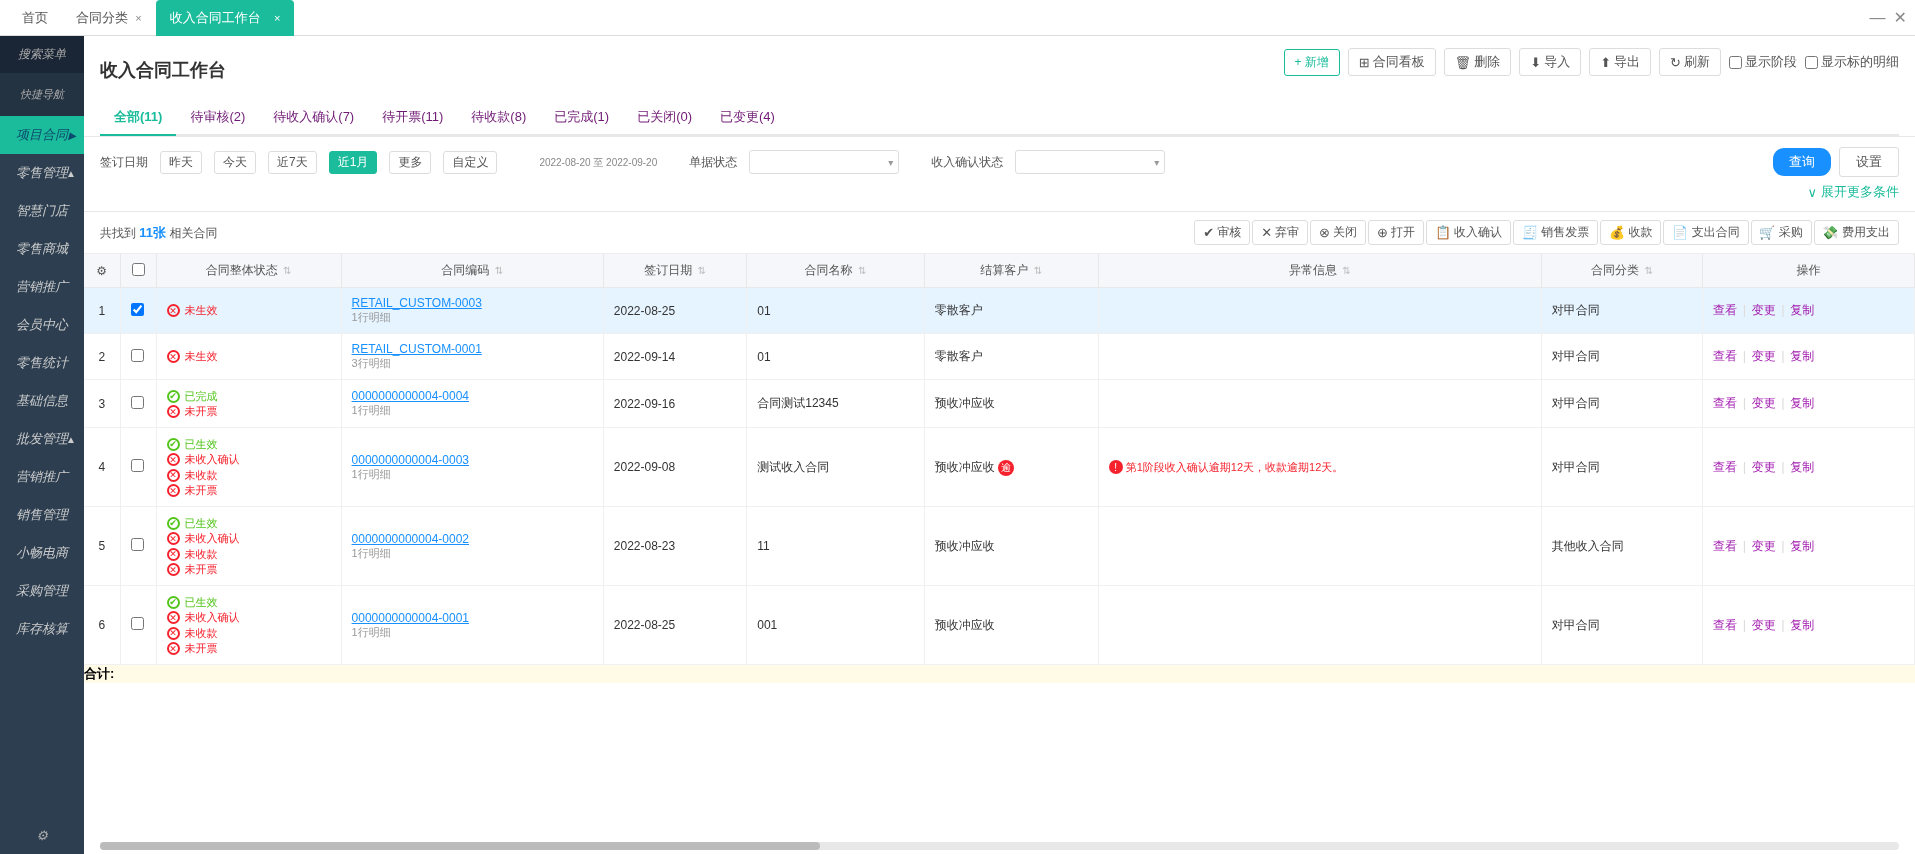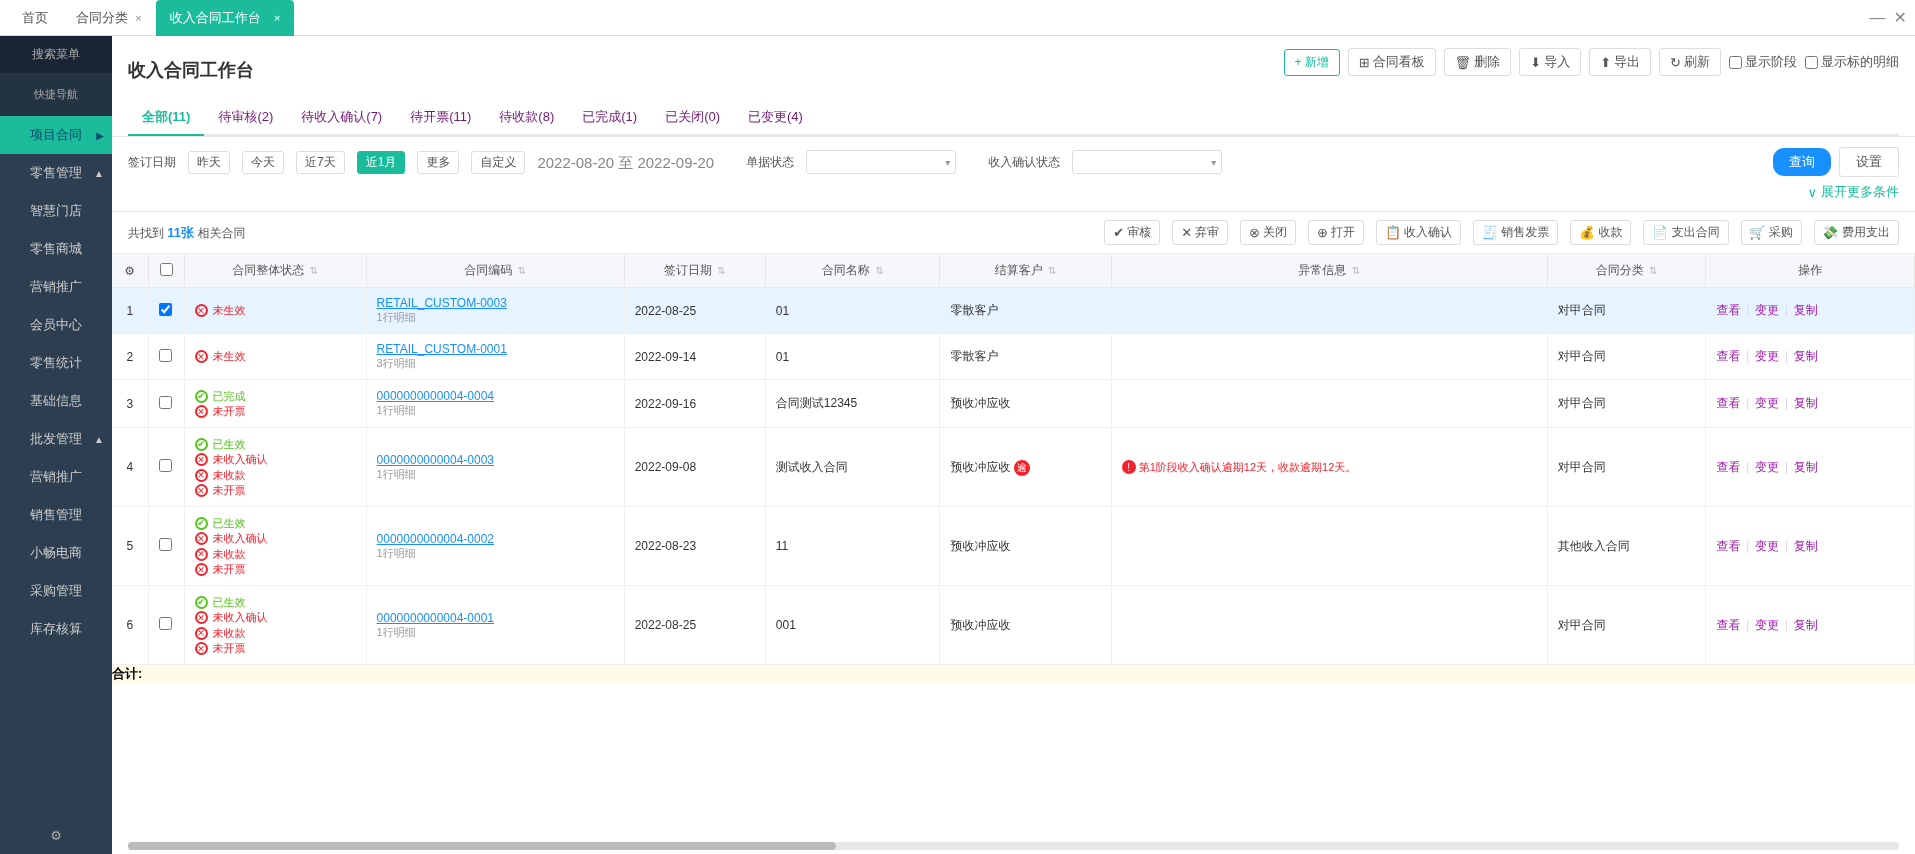--- a/index.html
+++ b/index.html
@@ -8,21 +8,21 @@
     
     .top-tabbar { background: #fff; border-bottom: 1px solid #ddd; display: flex; align-items: center; height: 36px; padding: 0 8px; }
     .top-tab { padding: 0 14px; height: 36px; line-height: 36px; cursor: pointer; color: #555; font-size: 13px; }
     .top-tab.active { color: #fff; background: #1bbc9b; border-radius: 4px 4px 0 0; }
     .top-tab .close-x { margin-left: 6px; color: #fff; font-size: 11px; }
     .win-controls { margin-left: auto; display: flex; gap: 8px; align-items: center; }
     .win-btn { cursor: pointer; font-size: 16px; color: #888; }
 
     
     .layout { display: flex; flex: 1; overflow: hidden; }
-    .sidebar { width: 112px; background: #2c3e50; display: flex; flex-direction: column; overflow-y: auto; }
+    .sidebar { width: 84px; background: #2c3e50; display: flex; flex-direction: column; overflow-y: auto; font-style: italic; }
     .sidebar-search { background: #1a2535; padding: 10px 8px; color: #aaa; font-size: 12px; text-align: center; cursor: pointer; }
     .sidebar-nav { background: #243342; padding: 8px 0; }
     .sidebar-item { padding: 10px 0; text-align: center; color: #ccc; cursor: pointer; font-size: 12px; position: relative; }
     .sidebar-item.active { background: #1bbc9b; color: #0c4a6e; }
     .sidebar-item-arrow { font-size: 10px; position: absolute; right: 8px; top: 50%; transform: translateY(-50%); }
     .sidebar-bottom { margin-top: auto; padding: 10px 0; text-align: center; color: #aaa; cursor: pointer; font-size: 16px; }
 
     
     .main { flex: 1; display: flex; flex-direction: column; overflow: hidden; }
     .page-header { background: #fff; padding: 12px 16px 0 16px; border-bottom: 1px solid #e8e8e8; }
@@ -36,31 +36,31 @@
     .content-tabs { display: flex; border-bottom: 2px solid #e8e8e8; gap: 0; background: #fff; }
     .content-tab { padding: 8px 14px; cursor: pointer; color: #701a75; font-size: 13px; border-bottom: 2px solid transparent; margin-bottom: -2px; white-space: nowrap; }
     .content-tab.active { color: #1bbc9b; border-bottom-color: #1bbc9b; font-weight: bold; }
 
     
     .filter-area { background: #fff; padding: 10px 16px; border-bottom: 1px solid #e8e8e8; }
     .filter-row { display: flex; align-items: center; gap: 12px; margin-bottom: 6px; flex-wrap: wrap; }
     .filter-label { color: #555; font-size: 12px; white-space: nowrap; }
     .filter-date-btn { padding: 2px 8px; border: 1px solid #ddd; border-radius: 3px; background: #fff; cursor: pointer; font-size: 12px; color: #555; }
     .filter-date-btn.active { background: #1bbc9b; color: #fff; border-color: #1bbc9b; }
-    .filter-date-range { font-size: 15px; color: #888; margin-top: 2px; }
+    .filter-date-range { font-size: 10px; color: #888; margin-top: 2px; margin-left: 30px; }
     .filter-select { border: 1px solid #ddd; border-radius: 3px; padding: 4px 24px 4px 8px; font-size: 12px; color: #555; background: #fff; appearance: none; min-width: 150px; cursor: pointer; position: relative; }
     .filter-select-wrap { position: relative; display: inline-block; }
     .filter-select-wrap::after { content: '▾'; position: absolute; right: 6px; top: 50%; transform: translateY(-50%); pointer-events: none; color: #999; font-size: 10px; }
     .filter-expand { display: flex; align-items: center; gap: 4px; color: #1bbc9b; cursor: pointer; font-size: 12px; margin-left: auto; }
     .search-btn { background: #1890ff; color: #fff; border: none; border-radius: 11px; padding: 5px 16px; cursor: pointer; font-size: 13px; }
     .setting-btn { background: #fff; color: #555; border: 1px solid #ddd; border-radius: 3px; padding: 5px 16px; cursor: pointer; font-size: 13px; }
 
     
     .table-area { flex: 1; display: flex; flex-direction: column; overflow: hidden; background: #fff; margin: 0; }
-    .table-actions { display: flex; align-items: center; padding: 8px 16px; background: #fff; border-bottom: 1px solid #eee; gap: 12px; flex-wrap: wrap; }
+    .table-actions { display: flex; align-items: center; padding: 8px 16px; background: #fff; border-bottom: 1px solid #eee; gap: 2px; flex-wrap: wrap; }
     .summary-text { color: #555; font-size: 12px; margin-right: auto; }
     .summary-text span { color: #1890ff; font-weight: bold; }
     .action-btn { display: flex; align-items: center; gap: 3px; padding: 3px 8px; border: 1px solid #ddd; background: #fff; border-radius: 3px; cursor: pointer; color: #555; font-size: 12px; white-space: nowrap; }
 
     
     .table-scroll { flex: 1; overflow: auto; }
     table { width: 100%; border-collapse: collapse; min-width: 1300px; }
     thead th { background: #f5f7fa; border-bottom: 1px solid #e8e8e8; border-right: 1px solid #e8e8e8; padding: 8px 10px; font-size: 12px; color: #555; font-weight: normal; white-space: nowrap; position: sticky; top: 0; z-index: 1; }
     tbody td { border-bottom: 1px solid #f0f0f0; border-right: 1px solid #f0f0f0; padding: 8px 10px; font-size: 12px; color: #333; vertical-align: middle; }
     tbody tr.selected { background: #e6f4ff; }

